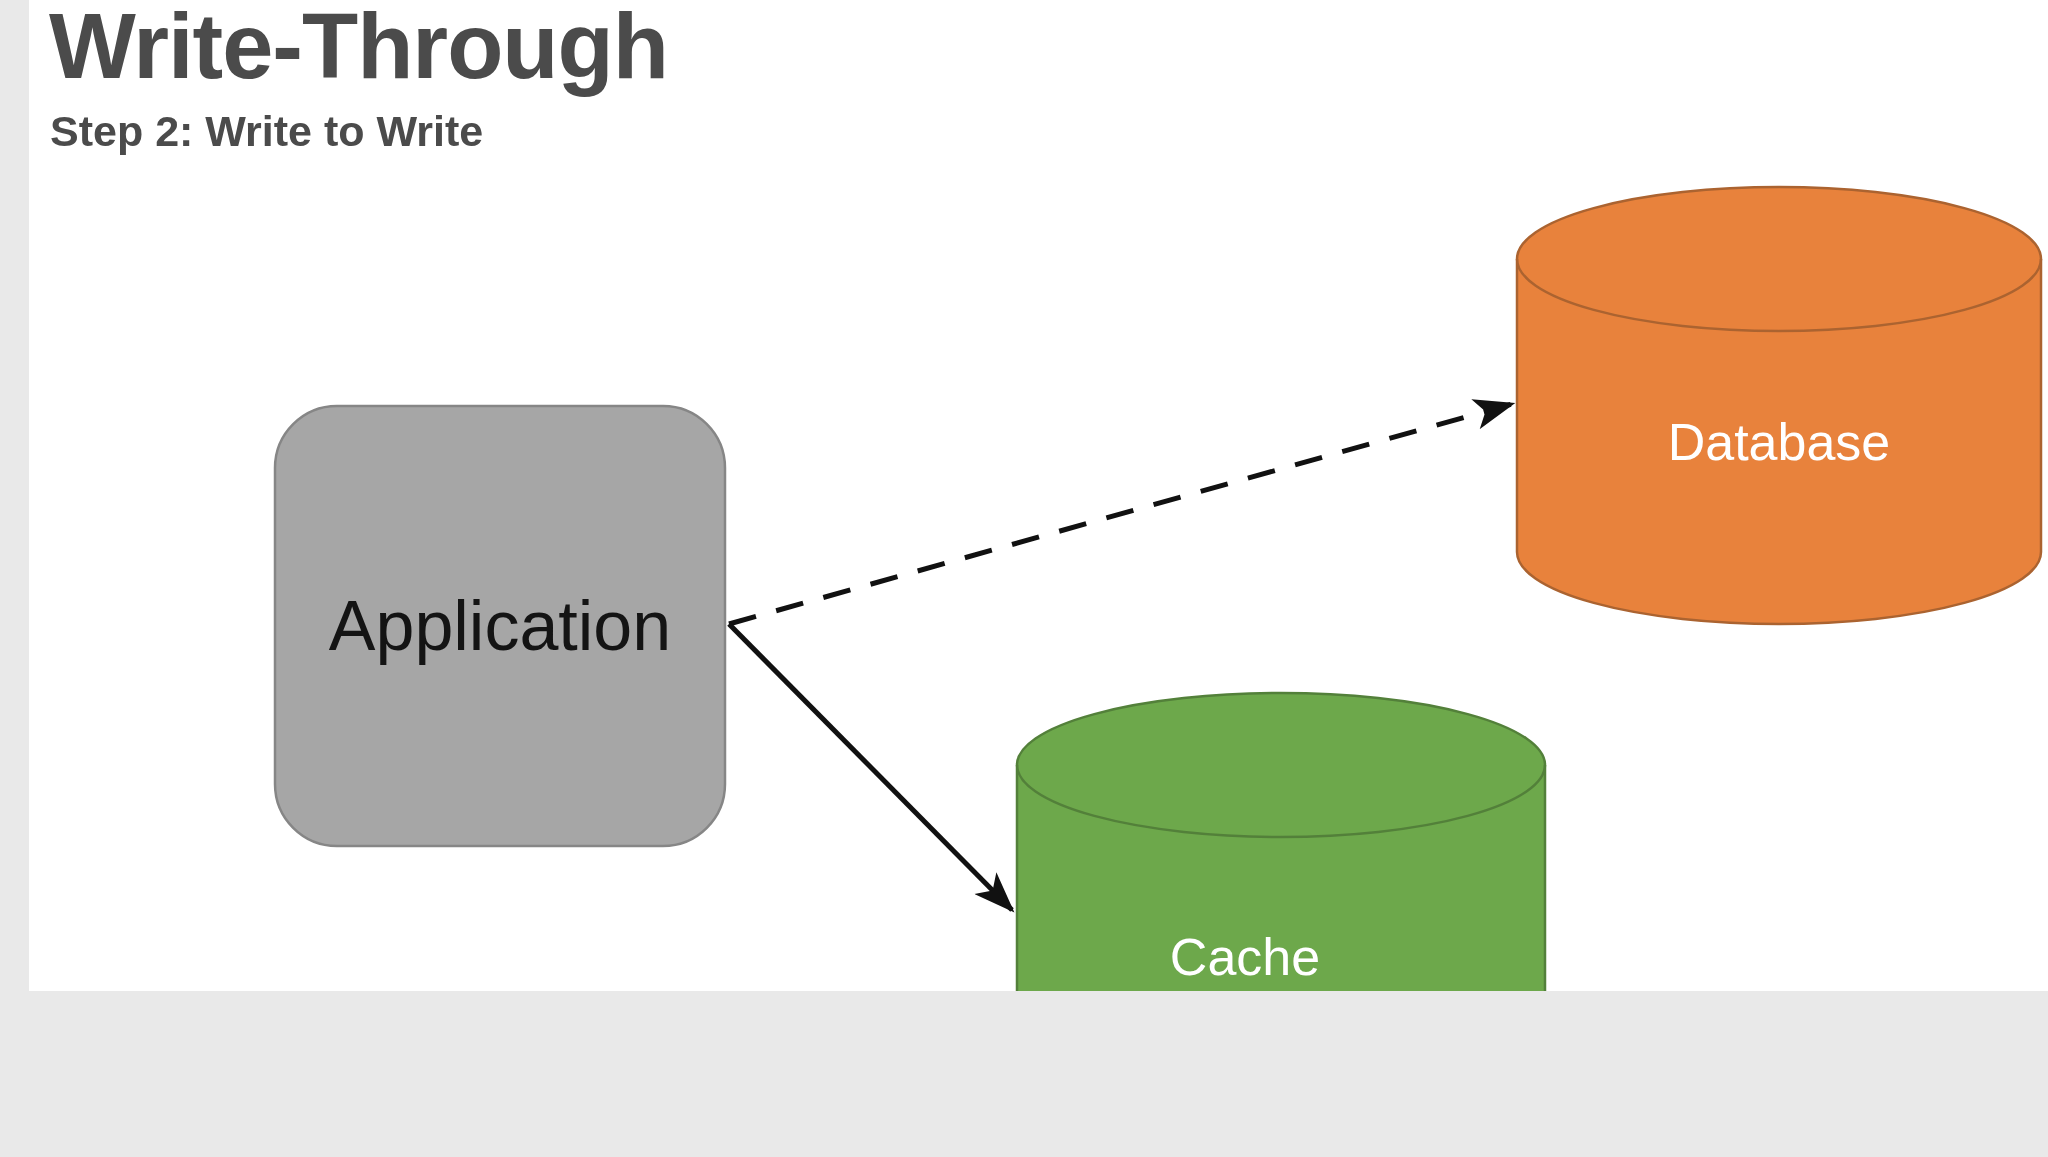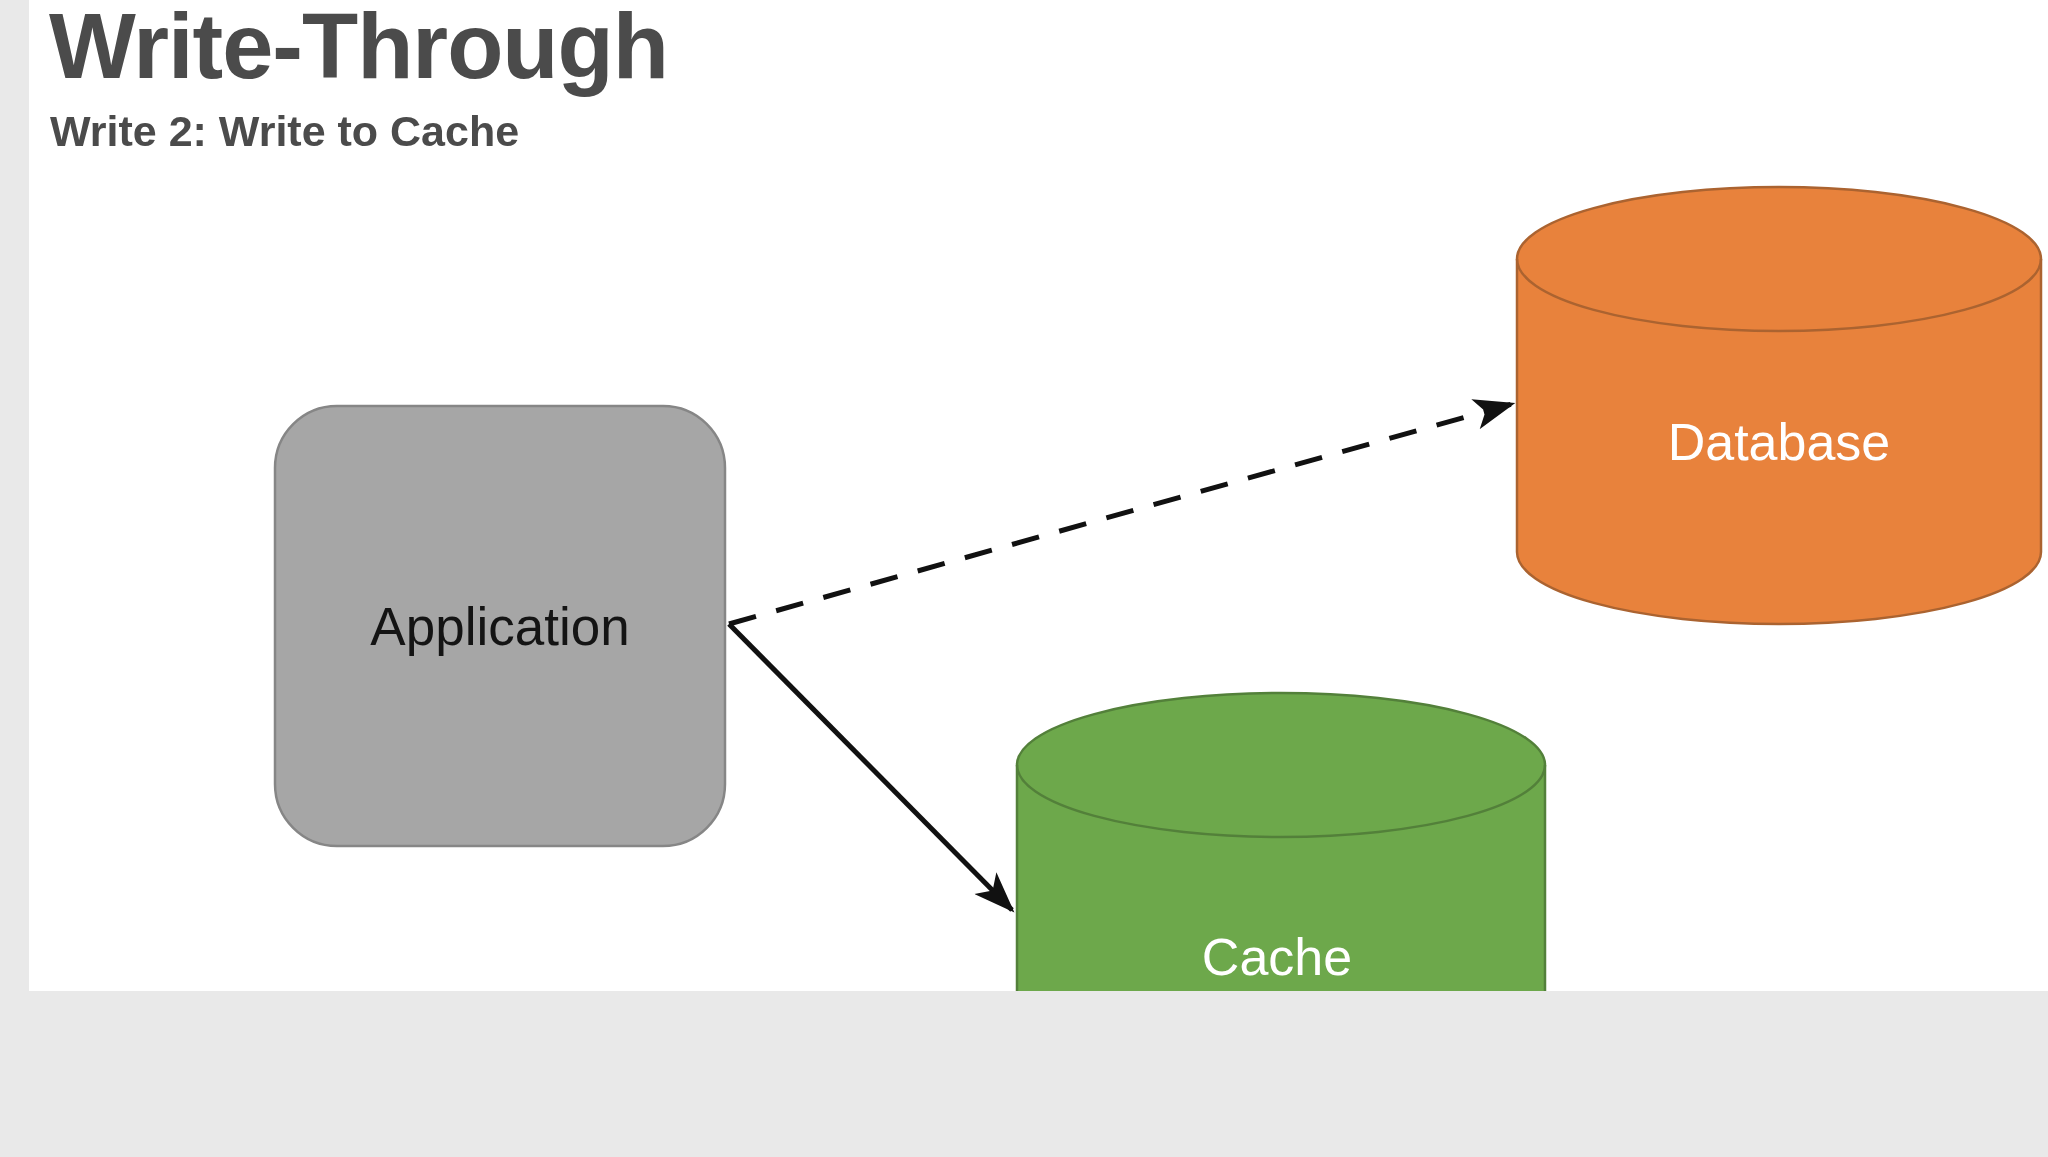--- a/index.html
+++ b/index.html
@@ -88,48 +88,48 @@
     align-items: center;
     justify-content: center;
     font-weight: 400;
     pointer-events: none;
   }
   .app-label {
     left: 246px;
     top: 406px;
     width: 450px;
     height: 440px;
-    font-size: 53px;
+    font-size: 70px;
     color: var(--app-label, #141414);
   }
   .db-label {
     left: 1488px;
     top: 407px;
     width: 524px;
     height: 70px;
     font-size: 52px;
     color: var(--node-label, #ffffff);
   }
   .cache-label {
-    left: 984px;
+    left: 952px;
     top: 922px;
     width: 528px;
     height: 70px;
     font-size: 52px;
     color: var(--node-label, #ffffff);
   }
 </style>
 </head>
 <body>
 
 <div class="slide">
 
   <h1 class="page-title">Write-Through</h1>
 
-  <h2 class="page-subtitle">Write 2: Write to Cache</h2>
+  <h2 class="page-subtitle">Step 2: Write to Write</h2>
 
   <svg class="diagram" viewBox="0 0 2048 1157" xmlns="http://www.w3.org/2000/svg">
     <defs>
       <marker id="arrowhead" viewBox="0 0 12 9" markerWidth="42" markerHeight="31" refX="11" refY="4.5" markerUnits="userSpaceOnUse" orient="auto">
         <path class="arrow-head" d="M0,0 L12,4.5 L0,9 L3,4.5 Z"></path>
       </marker>
     </defs>
 
     <rect class="app-node-shape" x="246" y="406" width="450" height="440" rx="62" ry="62"></rect>
 

